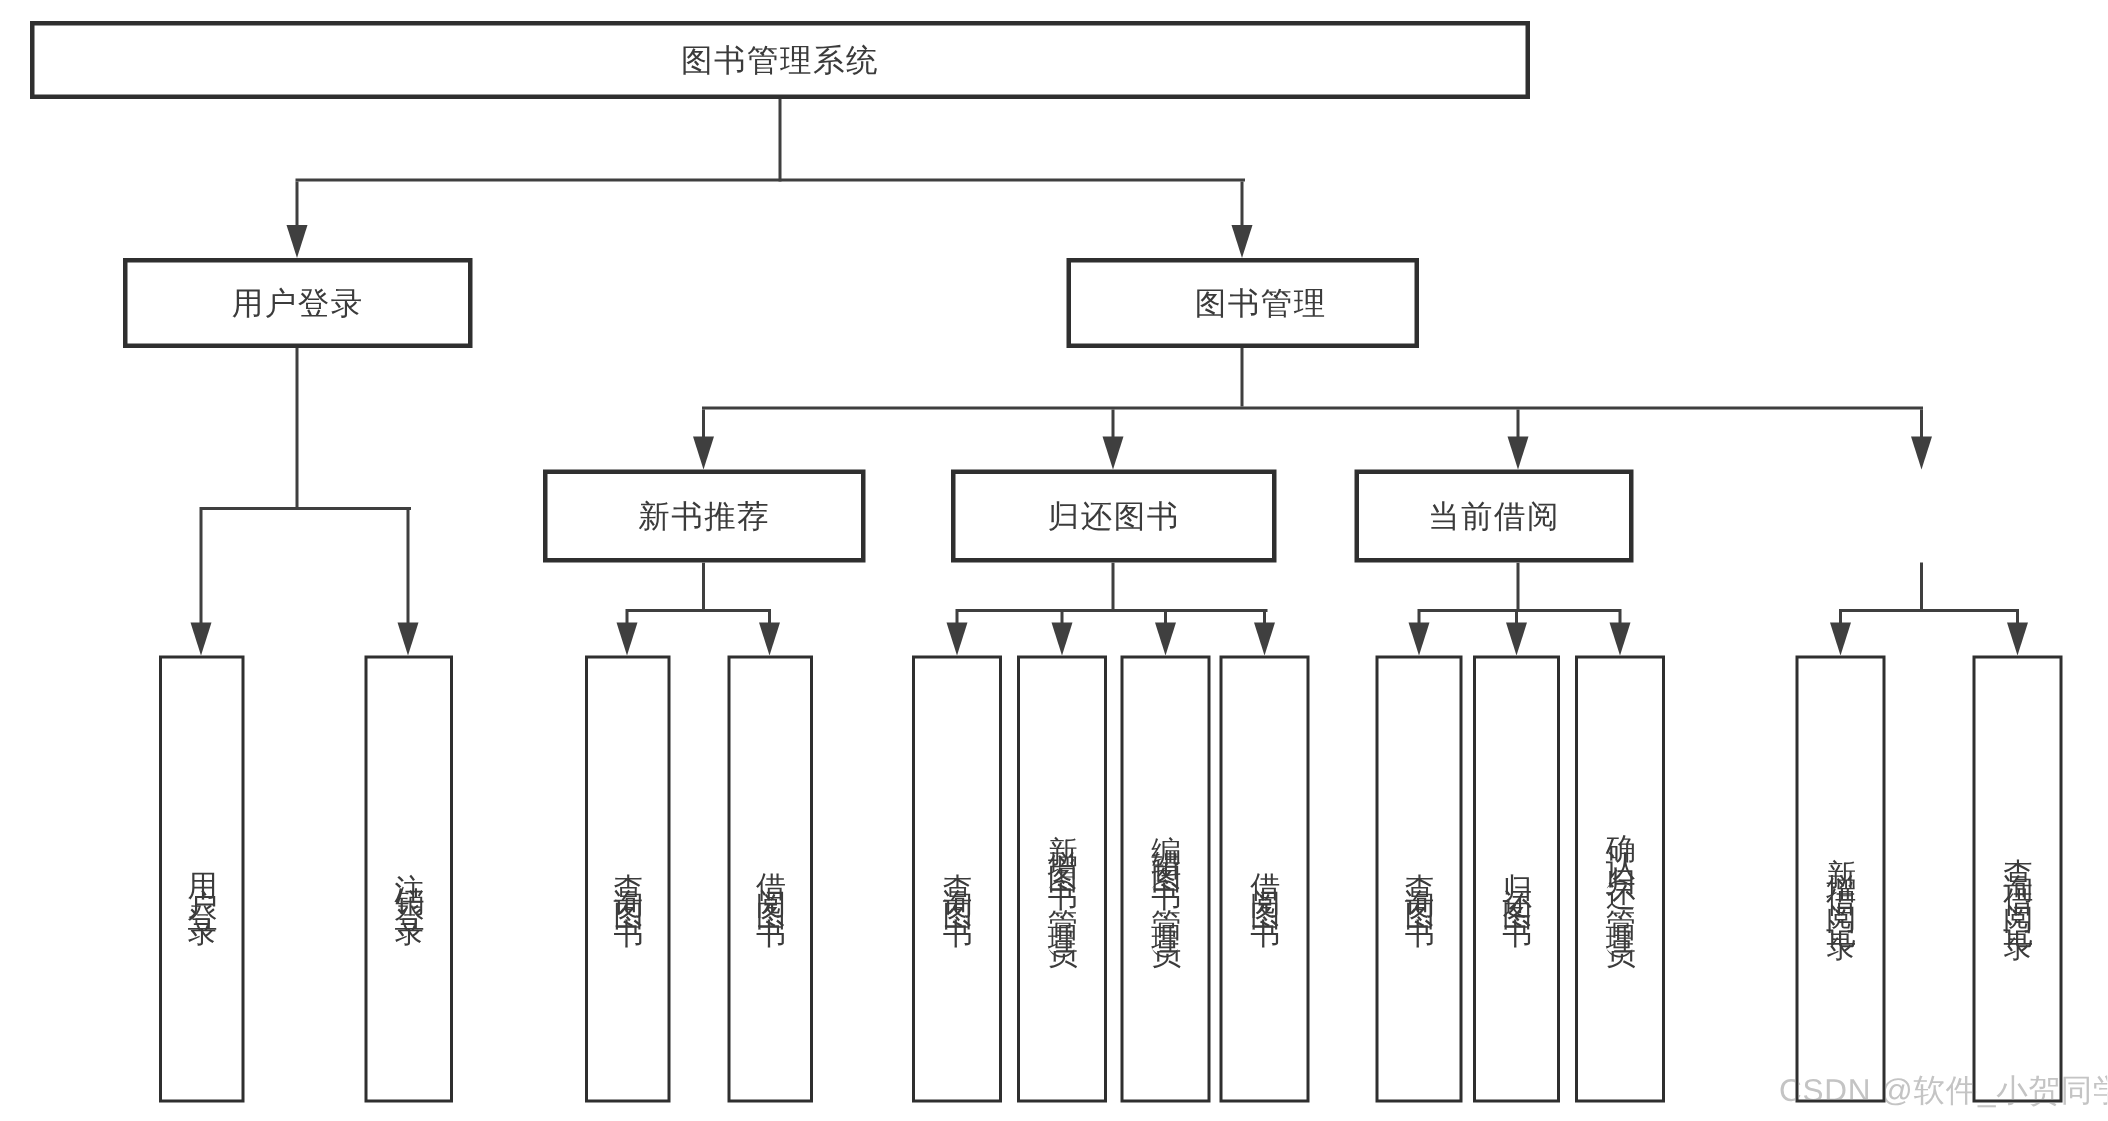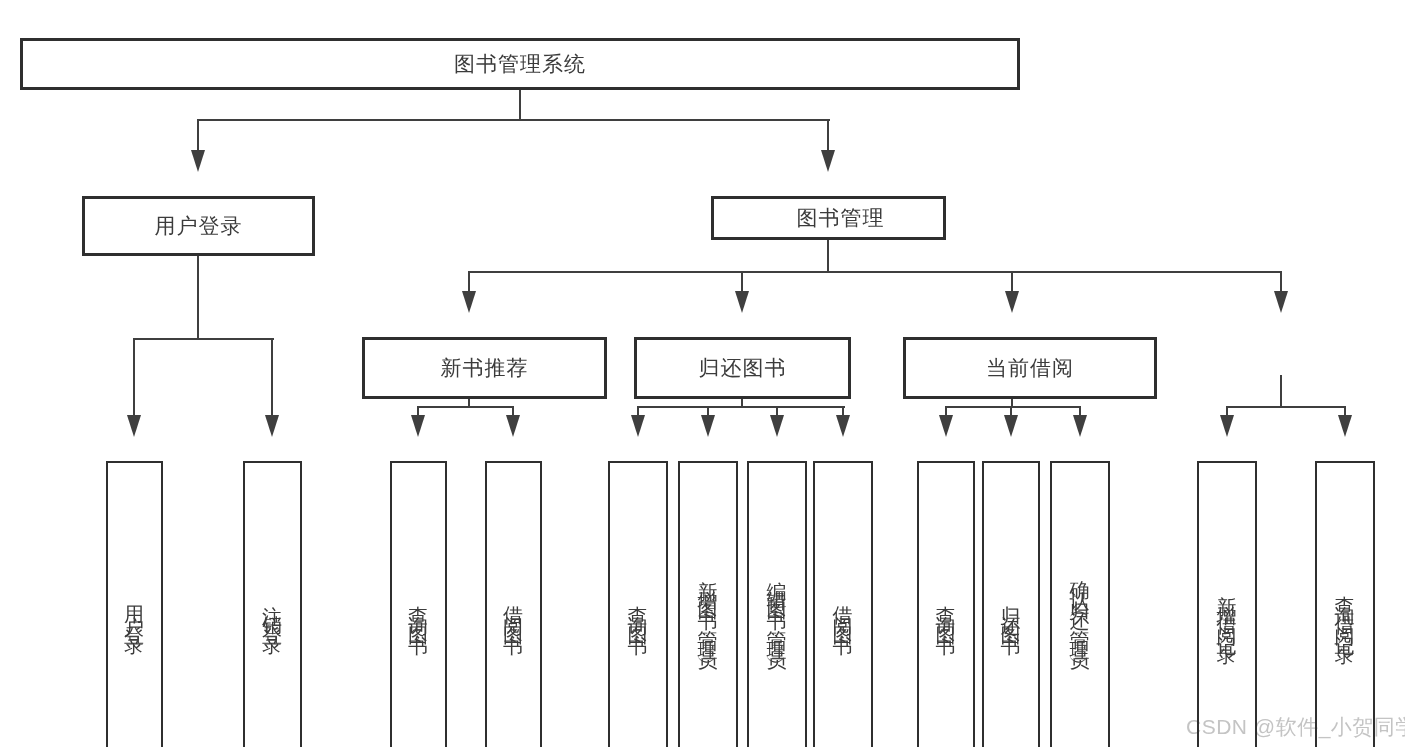--- a/index.html
+++ b/index.html
@@ -18,21 +18,20 @@
   .box {
     position: absolute;
     box-sizing: border-box;
     background: #ffffff;
     border: 3px solid var(--box-border, #2f2f2f);
     display: flex;
     align-items: center;
     justify-content: center;
     color: var(--text, #3b3b3b);
     z-index: 2;
-    margin-top: 24px;
   }
   .box.leaf { border-width: 2px; }
   .hlabel {
     font-size: 21px;
     letter-spacing: 1px;
     color: var(--text, #3b3b3b);
     white-space: nowrap;
   }
   .vlabel {
     writing-mode: vertical-rl;
@@ -74,33 +73,33 @@
 <div id="stage">
 
   <div class="box" style="left:20px; top:14px; width:1000px; height:52px;">
     <span class="hlabel">图书管理系统</span>
   </div>
 
   <div class="box" style="left:82px; top:172px; width:233px; height:60px;">
     <span class="hlabel">用户登录</span>
   </div>
 
-  <div class="box" style="left:711px; top:172px; width:235px; height:44px;padding-left:24px;">
+  <div class="box" style="left:711px; top:172px; width:235px; height:60px;padding-left:24px;">
     <span class="hlabel">图书管理</span>
   </div>
 
-  <div class="box" style="left:362px; top:313px; width:245px; height:62px;">
+  <div class="box" style="left:362px; top:313px; width:215px; height:62px;">
     <span class="hlabel">新书推荐</span>
   </div>
 
   <div class="box" style="left:634px; top:313px; width:217px; height:62px;">
     <span class="hlabel">归还图书</span>
   </div>
 
-  <div class="box" style="left:903px; top:313px; width:254px; height:62px;align-items:center;">
+  <div class="box" style="left:903px; top:313px; width:186px; height:62px;align-items:center;">
     <span class="hlabel">当前借阅</span>
   </div>
 
 
   <div class="box leaf" style="left:106px; top:437px; width:57px; height:298px;">
     <span class="vlabel">用户登录</span>
   </div>
 
   <div class="box leaf" style="left:243px; top:437px; width:59px; height:298px;">
     <span class="vlabel">注销登录</span>

